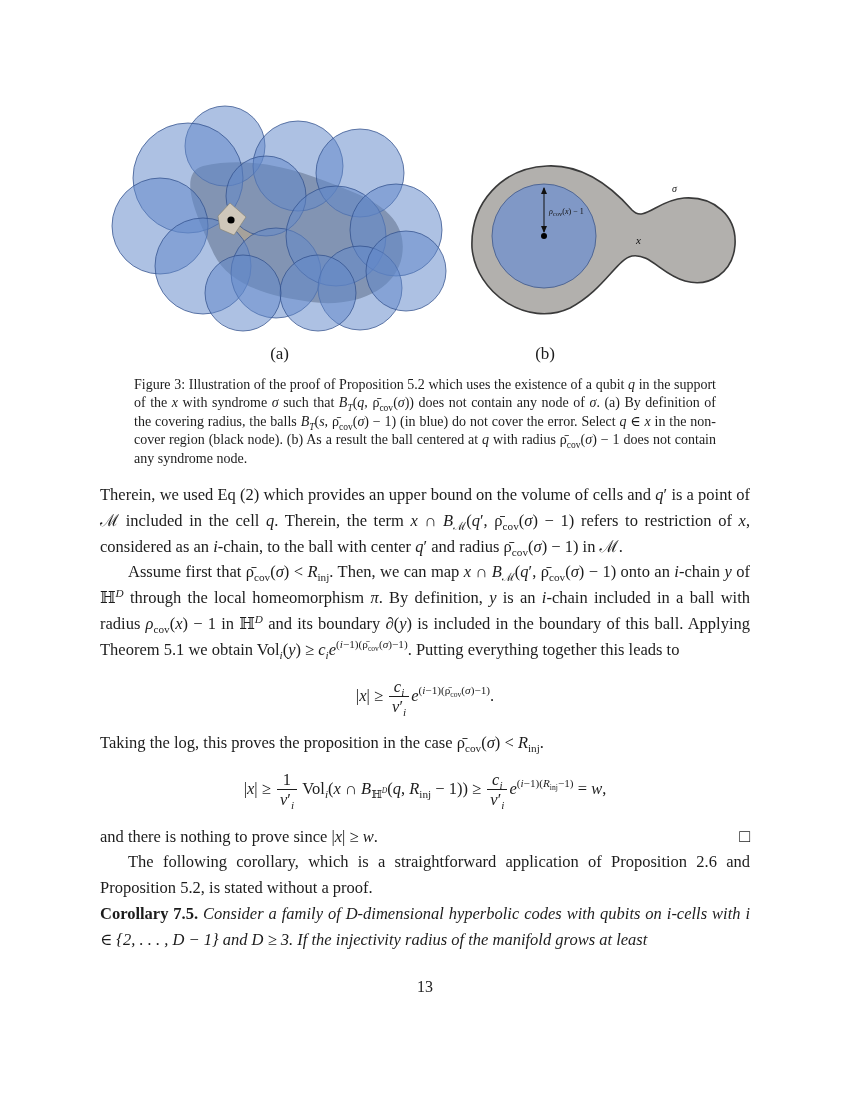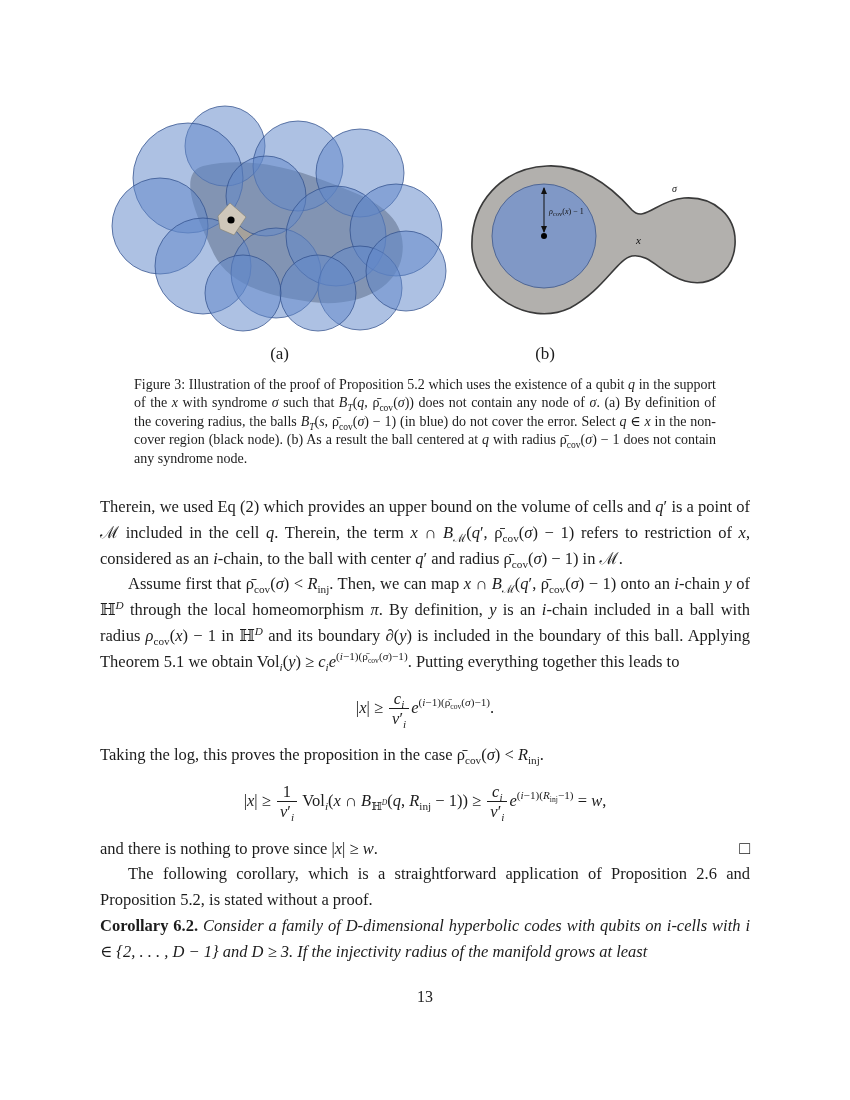--- a/index.html
+++ b/index.html
@@ -13,35 +13,35 @@
   .fig-a-box{width:345px;}
   .fig-b-box{width:300px;margin-left:4px;}
   .fig-labels{display:flex;margin-left:8px;margin-top:2px;}
   .fig-label{font-size:17px;}
   .fig-label-a{width:345px;text-align:center;}
   .fig-label-b{width:300px;text-align:left;padding-left:84px;box-sizing:border-box;}
   .caption{
     width:582px;margin:12px auto 4px auto;font-size:14px;line-height:18.4px;
     text-align:justify;
   }
-  .body-text{margin-top:26px;font-size:16.5px;line-height:25.8px;text-align:justify;}
+  .body-text{margin-top:14px;font-size:16.5px;line-height:25.8px;text-align:justify;}
   .body-text p{margin:0;}
   p.indent{text-indent:28px;}
   .equation{text-align:center;margin:15px 0 15px 0;font-size:16.5px;}
   .frac{display:inline-block;vertical-align:middle;text-align:center;margin:0 2px;line-height:1.05;}
   .frac .num{display:block;padding:0 3px 1px 3px;border-bottom:1px solid #1c1c1c;}
   .frac .den{display:block;padding:1px 3px 0 3px;}
   sub{font-size:68%;line-height:0;}
   sup{font-size:68%;line-height:0;}
   .qed{float:right;font-size:18px;line-height:25.8px;}
   .space-before{margin-top:13px;}
   .corollary{margin-top:16px;}
   .cor-head{font-weight:bold;}
   .cor-body{font-style:italic;}
-  .page-number{position:absolute;bottom:94px;left:0;right:0;text-align:center;font-size:16px;}
+  .page-number{position:absolute;bottom:104px;left:0;right:0;text-align:center;font-size:16px;}
   
   .ball{fill:var(--ball-fill);fill-opacity:0.52;stroke:var(--ball-stroke);stroke-opacity:0.75;stroke-width:1;}
   .grayA{fill:var(--region-gray);}
   .patchA{fill:var(--patch-fill);stroke:var(--patch-stroke);stroke-width:0.6;}
   .blobB{fill:var(--blob-fill);stroke:var(--blob-stroke);stroke-width:1.6;}
   .circleB{fill:var(--circle-b-fill);stroke:var(--circle-b-stroke);stroke-width:1;}
 </style>
 </head>
 <body>
 
@@ -101,20 +101,20 @@
       <p class="indent">Assume first that ρ̄<sub>cov</sub>(<i>σ</i>) &lt; <i>R</i><sub>inj</sub>. Then, we can map <i>x</i> ∩ <i>B</i><sub>ℳ</sub>(<i>q</i>′, ρ̄<sub>cov</sub>(<i>σ</i>) − 1) onto an <i>i</i>-chain <i>y</i> of ℍ<sup><i>D</i></sup> through the local homeomorphism <i>π</i>. By definition, <i>y</i> is an <i>i</i>-chain included in a ball with radius <i>ρ</i><sub>cov</sub>(<i>x</i>) − 1 in ℍ<sup><i>D</i></sup> and its boundary ∂(<i>y</i>) is included in the boundary of this ball. Applying Theorem 5.1 we obtain Vol<sub><i>i</i></sub>(<i>y</i>) ≥ <i>c<sub>i</sub></i><i>e</i><sup>(<i>i</i>−1)(ρ̄<sub>cov</sub>(<i>σ</i>)−1)</sup>. Putting everything together this leads to</p>
       <div class="equation">|<i>x</i>| ≥ <span class="frac"><span class="num"><i>c<sub>i</sub></i></span><span class="den"><i>v</i>′<sub><i>i</i></sub></span></span><i>e</i><sup>(<i>i</i>−1)(ρ̄<sub>cov</sub>(<i>σ</i>)−1)</sup>.</div>
       <p>Taking the log, this proves the proposition in the case ρ̄<sub>cov</sub>(<i>σ</i>) &lt; <i>R</i><sub>inj</sub>.</p>
       <div class="equation">|<i>x</i>| ≥ <span class="frac"><span class="num">1</span><span class="den"><i>v</i>′<sub><i>i</i></sub></span></span> Vol<sub><i>i</i></sub>(<i>x</i> ∩ <i>B</i><sub>ℍ<sup><i>D</i></sup></sub>(<i>q</i>, <i>R</i><sub>inj</sub> − 1)) ≥ <span class="frac"><span class="num"><i>c<sub>i</sub></i></span><span class="den"><i>v</i>′<sub><i>i</i></sub></span></span><i>e</i><sup>(<i>i</i>−1)(<i>R</i><sub>inj</sub>−1)</sup> = <i>w</i>,</div>
       <p>
         <span class="qed">□</span>
         <span>and there is nothing to prove since |<i>x</i>| ≥ <i>w</i>.</span>
       </p>
       <p class="indent space-before">The following corollary, which is a straightforward application of Proposition 2.6 and Proposition 5.2, is stated without a proof.</p>
       <p class="corollary">
-        <span class="cor-head">Corollary 6.2.</span>
+        <span class="cor-head">Corollary 7.5.</span>
         <span class="cor-body">Consider a family of <i>D</i>-dimensional hyperbolic codes with qubits on <i>i</i>-cells with <i>i</i> ∈ {2, . . . , <i>D</i> − 1} and <i>D</i> ≥ 3. If the injectivity radius of the manifold grows at least</span>
       </p>
     </div>
   </div>
 
   <div class="page-number">13</div>
 </div>
 
 </body></html>

